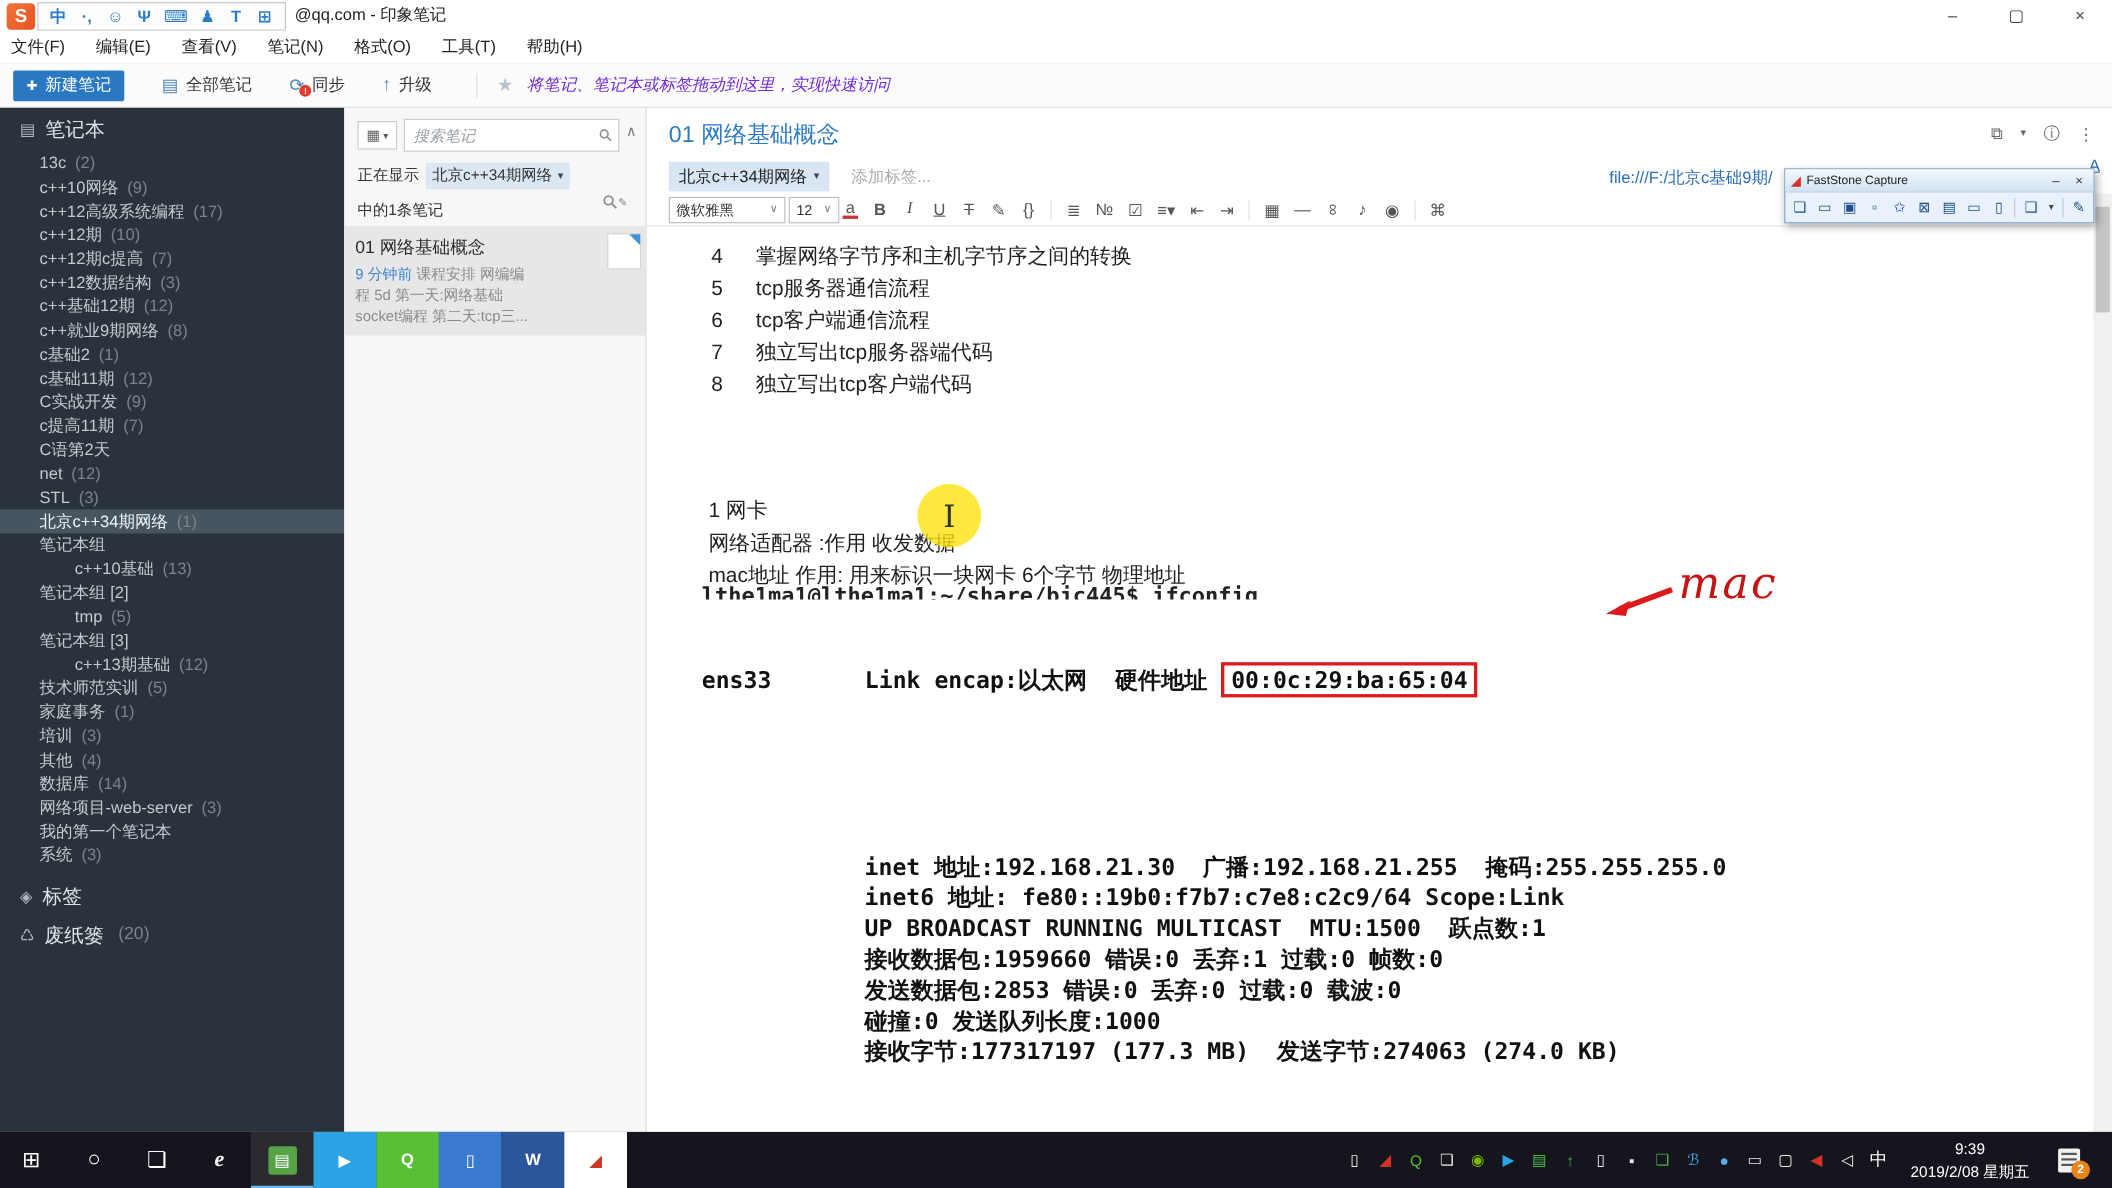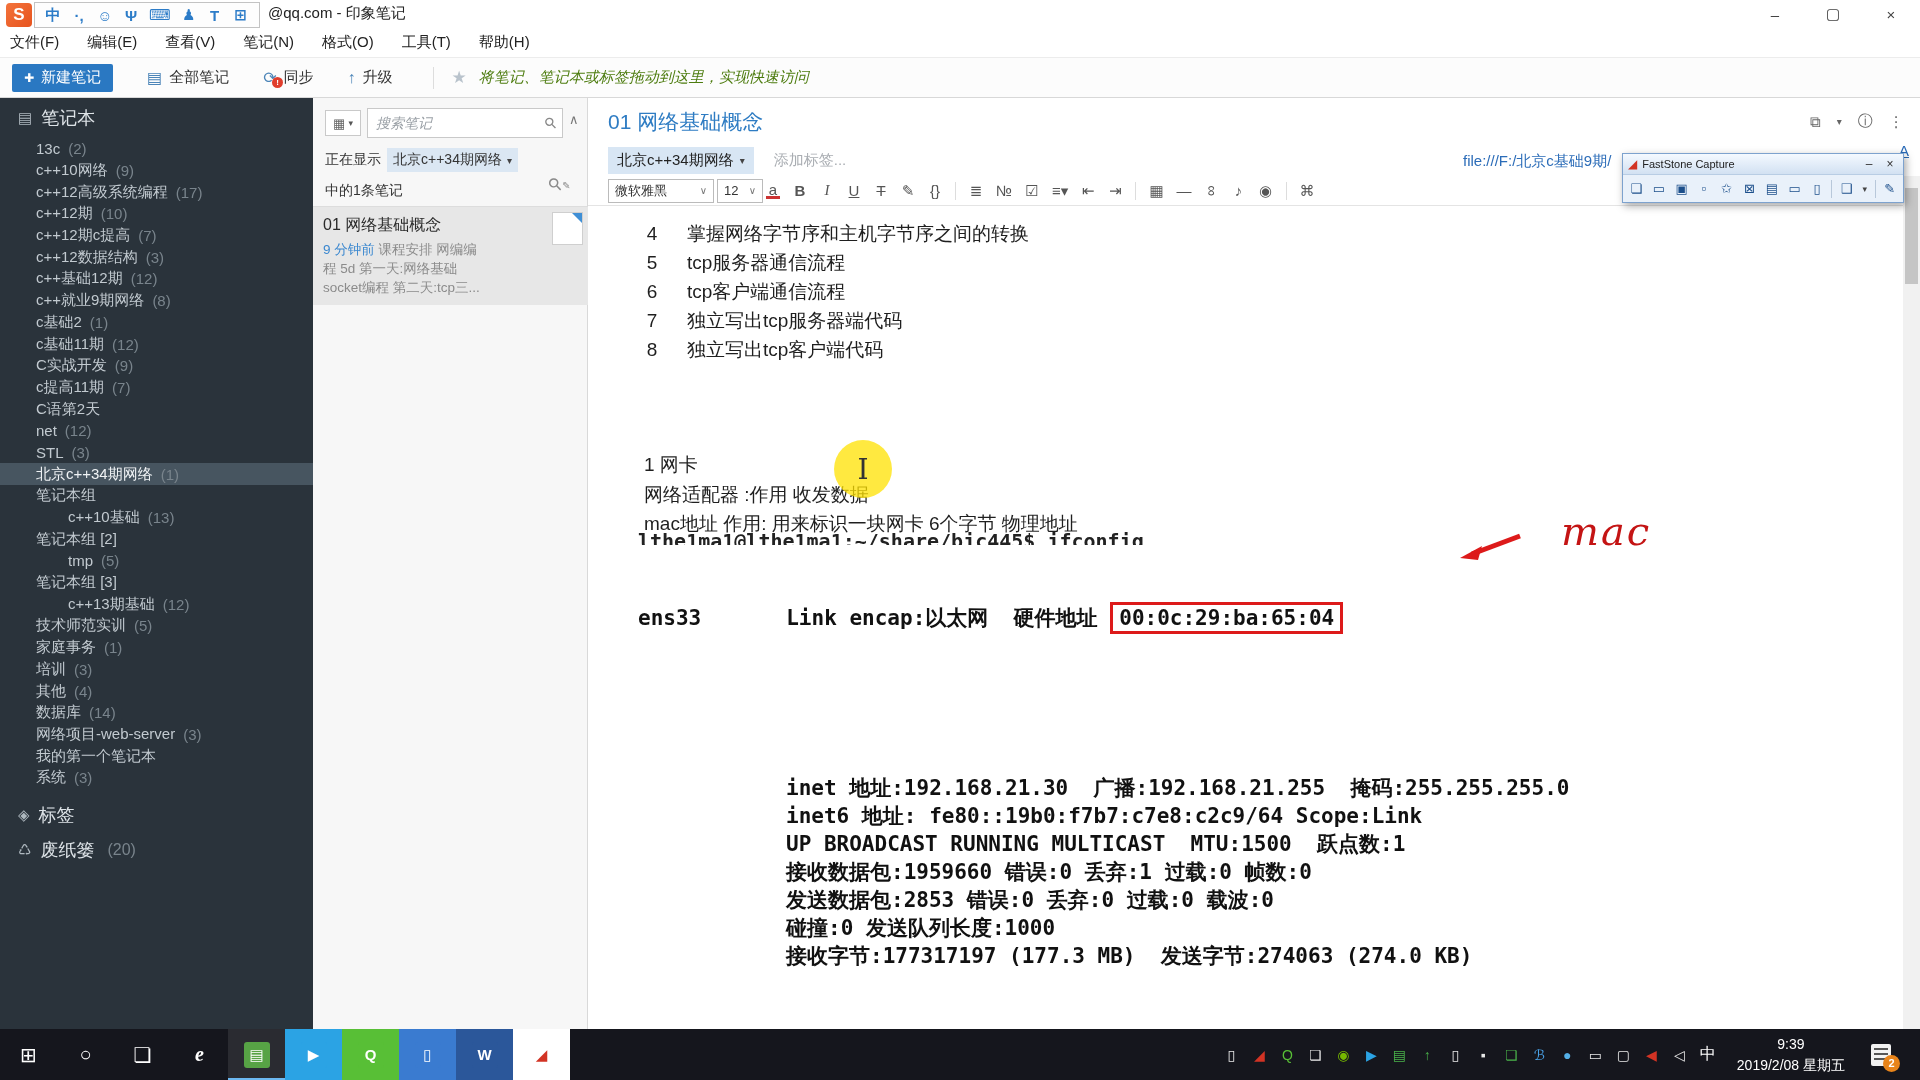--- a/index.html
+++ b/index.html
@@ -29,21 +29,21 @@
   .btn-new{background:#2a78c2;color:#fff;font-size:15px;height:28px;border-radius:2px;
     display:flex;align-items:center;gap:7px;padding:0 12px;}
   .btn-new .ic{font-size:12px;}
   .appbtn{display:flex;align-items:center;gap:7px;font-size:15px;color:#333;margin-left:34px;position:relative;}
   .appbtn .ic{color:#4c85b8;font-size:16px;}
   .syncwrap{position:relative;}
   .syncbadge{position:absolute;left:9px;top:9px;width:11px;height:11px;background:#e03e2d;border-radius:50%;
     color:#fff;font-size:8px;line-height:11px;text-align:center;font-weight:bold;}
   .appsep{width:1px;height:22px;background:#ddd;margin-left:40px;}
   .appstar{color:#b9c3cc;font-size:17px;margin-left:18px;}
-  .apphint{font-size:15px;font-style:italic;color:#4d7c0f;margin-left:12px;}
+  .apphint{font-size:15px;font-style:italic;color:#6d28d9;margin-left:12px;}
   
   .sidebar{position:absolute;left:0;top:98px;width:313px;height:931px;background:#2a333b;overflow:hidden;}
   .sb-header{display:flex;align-items:center;gap:9px;color:#dde3e7;font-size:18px;position:absolute;left:18px;}
   .sb-header .ic{font-size:15px;color:#aeb8bf;}
   .sb-list{position:absolute;left:0;top:40px;width:313px;}
   .srow{height:21.7px;display:flex;align-items:center;padding-left:36px;gap:8px;width:313px;}
   .srow .slabel{color:#c2cad0;font-size:15px;white-space:nowrap;}
   .srow .scount{color:#79848c;font-size:15px;}
   .srow.ind{padding-left:68px;align-items:center;}
   .srow.sel{background:#475560;}
@@ -112,21 +112,21 @@
   .sec1{position:absolute;left:56px;top:244px;line-height:29.5px;}
   .prompt{position:absolute;left:50px;top:323px;height:16px;overflow:hidden;
     font-family:"DejaVu Sans Mono","Liberation Mono",monospace;font-size:20px;font-weight:bold;color:#222;}
   .terminal{position:absolute;left:50px;top:340px;font-family:"DejaVu Sans Mono","Liberation Mono",monospace;
     font-size:21px;font-weight:bold;color:#111;line-height:28px;white-space:pre;}
   .tline.cont{padding-left:148px;}
   .tgap{display:inline-block;width:85px;}
   .macbox{border:3px solid #dd1a1a;padding:0 6px;display:inline-block;line-height:26px;}
   .arrow-svg{position:absolute;left:870px;top:326px;}
   .macnote{position:absolute;left:938px;top:302px;font-family:"DejaVu Serif","Liberation Serif",serif;
-    font-style:italic;font-size:40px;color:#c41414;letter-spacing:2px;margin-left:35px;}
+    font-style:italic;font-size:40px;color:#c41414;letter-spacing:2px;}
   .cursorhl{position:absolute;left:246px;top:234px;width:58px;height:58px;border-radius:50%;
     background:rgba(255,226,0,0.75);display:flex;align-items:center;justify-content:center;
     font-family:"DejaVu Serif",serif;font-size:28px;color:#333;}
   .sec2{position:absolute;left:56px;top:618px;line-height:29px;}
   .hl32{background:#2f86e8;color:#fff;padding:0 3px;}
   
   .faststone{position:absolute;left:1622px;top:153px;width:282px;height:50px;border:1px solid #7da2ce;
     background:#e9f1fa;box-shadow:2px 3px 8px rgba(0,0,0,.35);z-index:50;}
   .fs-title{height:21px;background:linear-gradient(#f4f9ff,#d2e1f2);display:flex;align-items:center;
     padding:0 5px;gap:5px;border-bottom:1px solid #b8cde4;}

